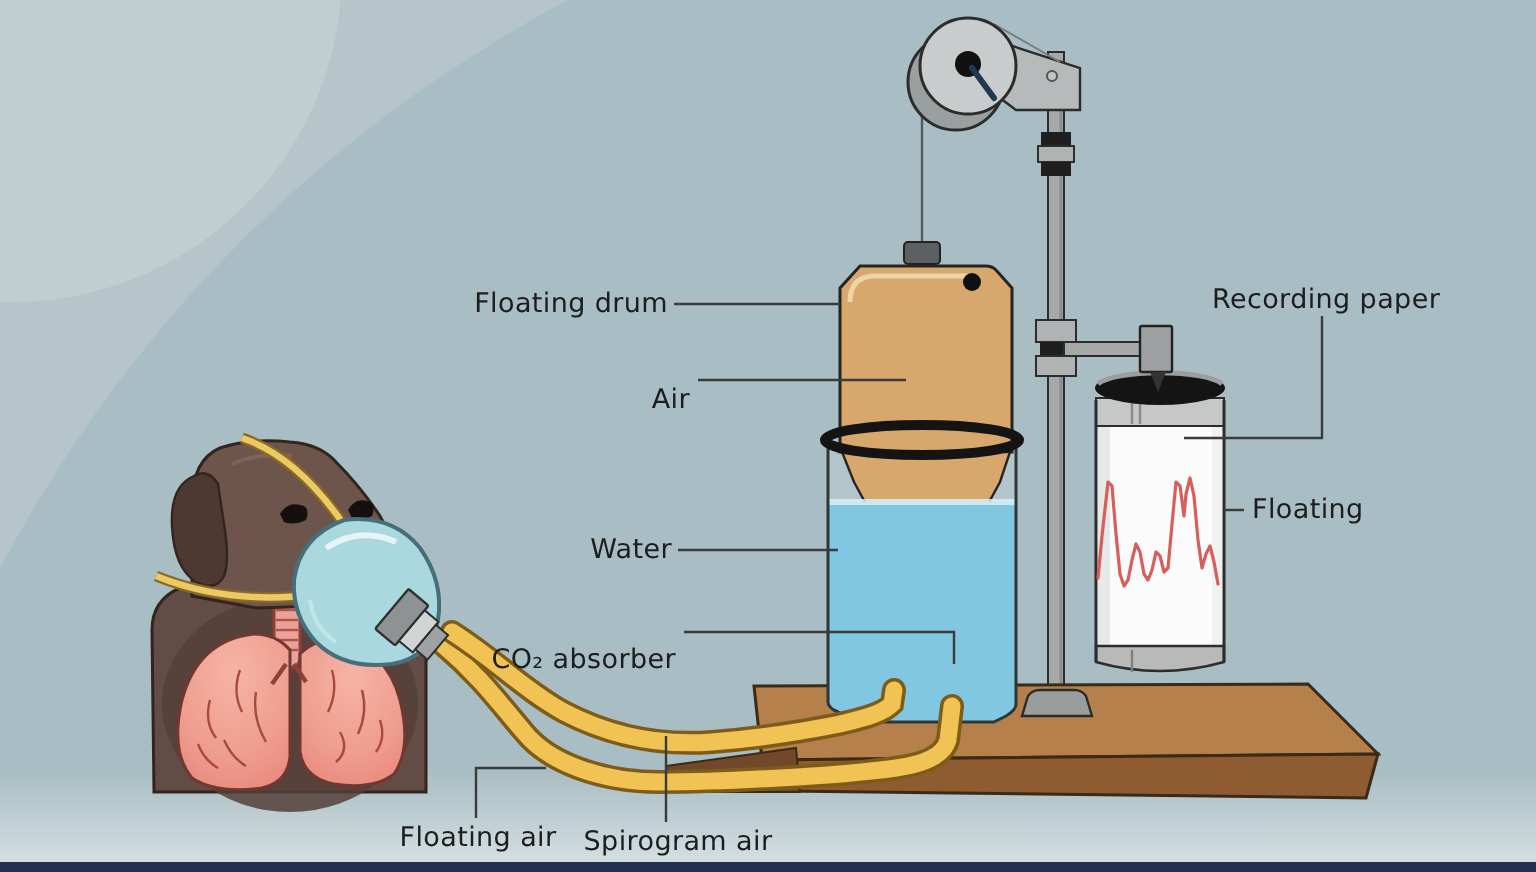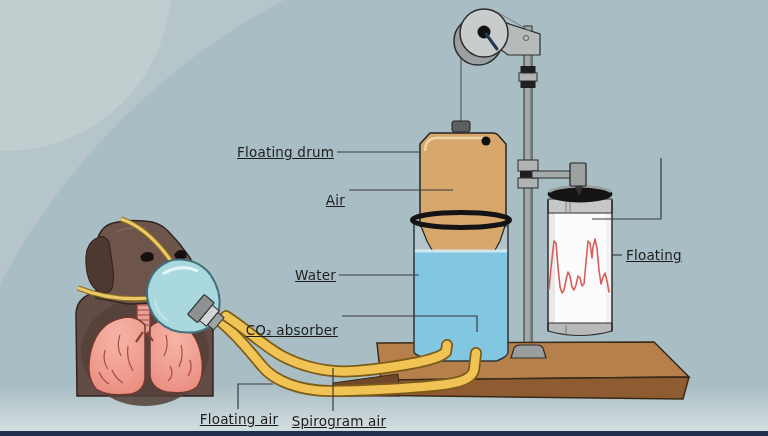--- a/index.html
+++ b/index.html
@@ -1,20 +1,20 @@
 <!DOCTYPE html>
 <html><head>
 <meta charset="utf-8">
 <style>
   html,body{margin:0;padding:0;background:#20304f;}
   #stage{position:relative;width:768px;height:436px;overflow:hidden;
          font-family:"DejaVu Sans","Liberation Sans",sans-serif;}
   #stage svg{position:absolute;left:0;top:0;}
   .lbl{position:absolute;font-size:13.5px;line-height:15px;color:#1d1d1d;
-       white-space:nowrap;letter-spacing:.2px;text-decoration:underline;}
+       white-space:nowrap;letter-spacing:.2px;}
   .lbl.r{text-align:right;}
   .lbl.c{transform:translateX(-50%);}
 </style>
 </head>
 <body>
 
 <div id="stage">
 <svg width="768" height="436" viewBox="0 0 768 436">
   <defs>
     <radialGradient id="lungGrad" cx="50%" cy="25%" r="85%">
@@ -177,16 +177,17 @@
     <line x1="612" y1="255" x2="622" y2="255"></line>
     <polyline points="273,384 238,384 238,409"></polyline>
     <line x1="333" y1="368" x2="333" y2="411"></line>
   </g>
 </svg>
 
 <div class="lbl r" style="right:434px;top:145px">Floating drum</div>
 <div class="lbl r" style="right:423px;top:193px">Air</div>
 <div class="lbl r" style="right:432px;top:268px">Water</div>
 <div class="lbl r" style="right:430px;top:323px">CO₂ absorber</div>
+<div class="lbl" style="left:606px;top:143px">Recording paper</div>
 <div class="lbl" style="left:626px;top:248px">Floating</div>
 <div class="lbl c" style="left:239px;top:412px">Floating air</div>
 <div class="lbl c" style="left:339px;top:414px">Spirogram air</div>
 </div>
 
 </body></html>

